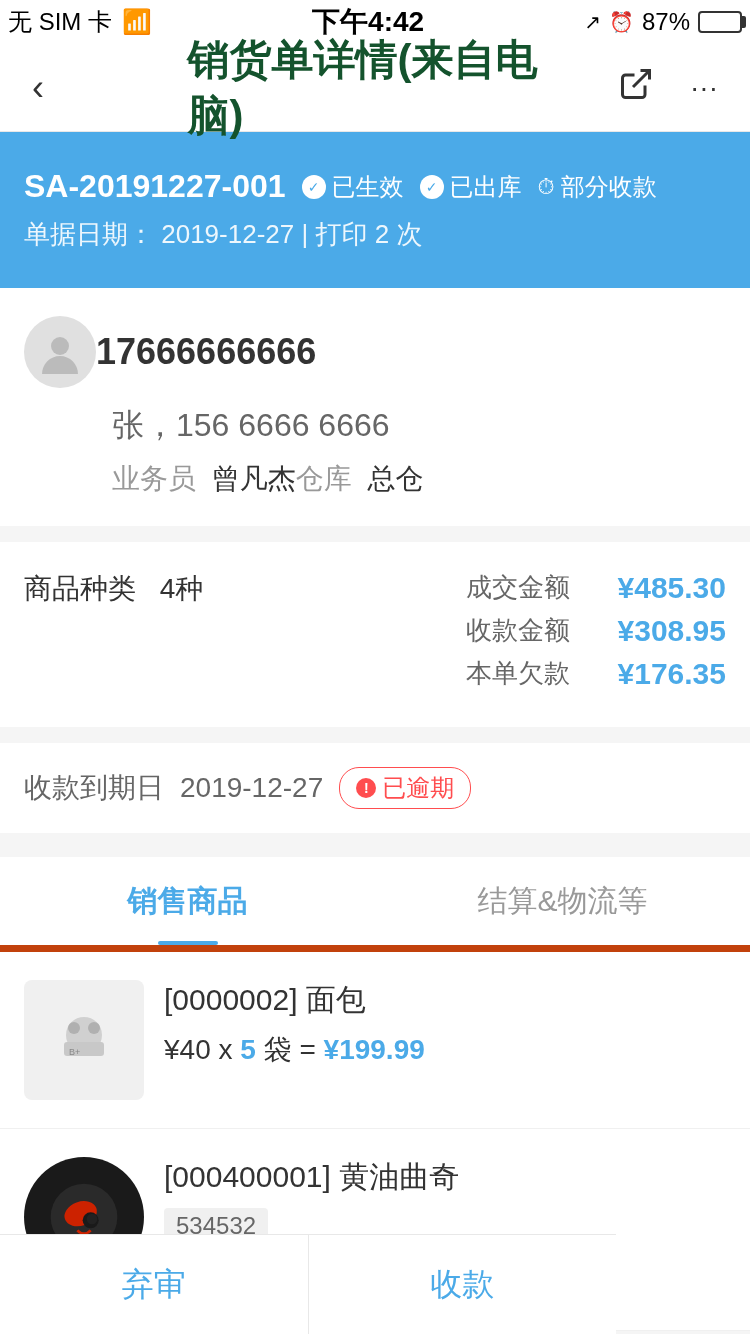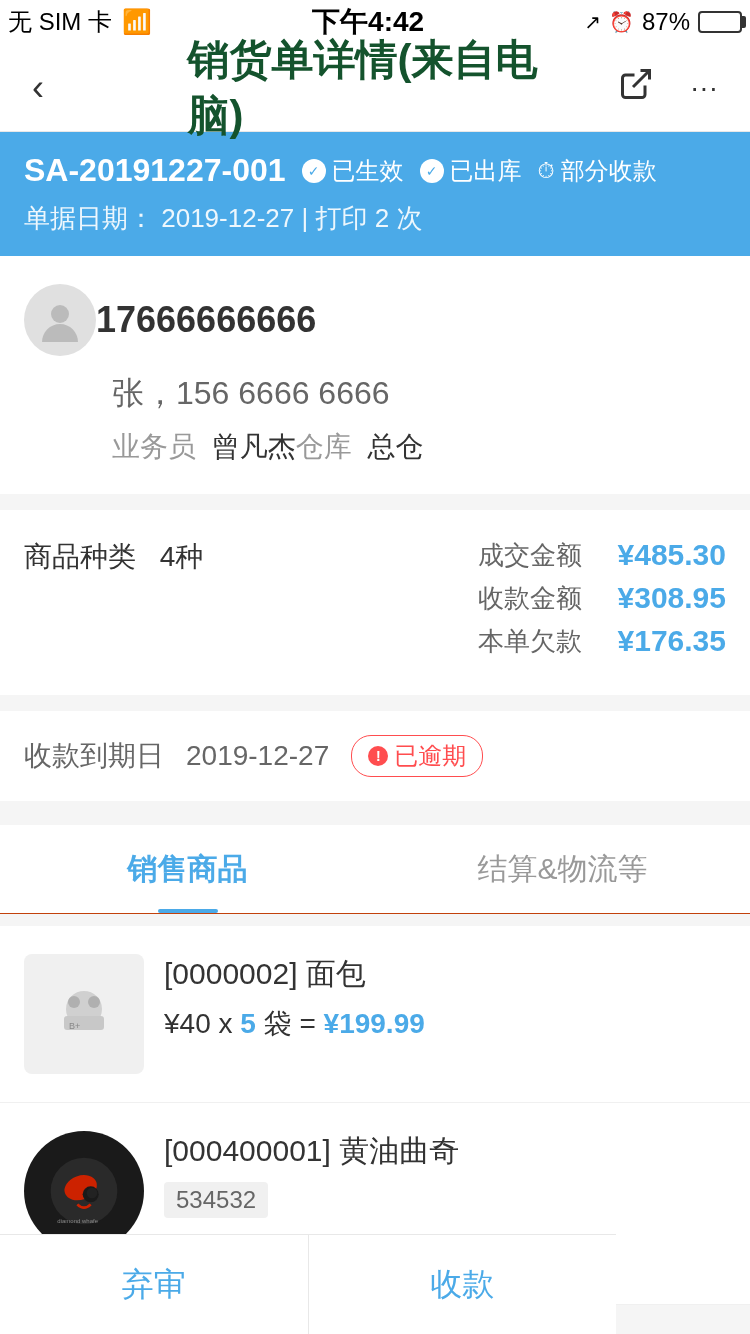--- a/index.html
+++ b/index.html
@@ -87,21 +87,21 @@
     .nav-share, .nav-more {
       font-size: 28px;
       color: #333;
       cursor: pointer;
       padding: 8px;
     }
 
     
     .order-header {
       background: #4BAAE8;
-      padding: 20px 24px;
+      padding: 36px 24px;
       color: #fff;
     }
     .order-header-top {
       display: flex;
       align-items: center;
       gap: 16px;
       margin-bottom: 12px;
     }
     .order-id {
       font-size: 32px;
@@ -195,22 +195,22 @@
     .summary-item {
       font-size: 28px;
       color: #666;
       margin-bottom: 6px;
     }
     .summary-item span { color: #333; font-weight: 400; }
     .summary-right { text-align: right; }
     .amount-row {
       display: flex;
       justify-content: flex-end;
-      align-items: flex-start;
-      gap: 4px;
+      align-items: flex-end;
+      gap: 16px;
       margin-bottom: 8px;
     }
     .amount-label {
       font-size: 26px;
       color: #666;
     }
     .amount-value {
       font-size: 30px;
       font-weight: 600;
       color: #4BAAE8;
@@ -218,21 +218,21 @@
       text-align: right;
     }
 
     
     .due-section {
       background: #fff;
       padding: 24px;
       margin-bottom: 8px;
       display: flex;
       align-items: center;
-      gap: 22px;
+      gap: 16px;
       font-size: 28px;
       color: #666;
     }
     .overdue-badge {
       background: #fff;
       border: 1px solid #ff4d4f;
       color: #ff4d4f;
       border-radius: 20px;
       padding: 4px 16px;
       font-size: 24px;
@@ -249,22 +249,22 @@
       align-items: center;
       justify-content: center;
       color: #fff;
       font-size: 14px;
       font-weight: 700;
     }
 
     
     .tabs-section {
       background: #fff;
-      border-bottom: 1px solid #c2410c;
-      margin-bottom: 12px;
+      border-bottom: 7px solid #c2410c;
+      margin-bottom: 0;
     }
     .tabs-row {
       display: flex;
       height: 88px;
     }
     .tab-item {
       flex: 1;
       display: flex;
       flex-direction: column;
       align-items: center;

